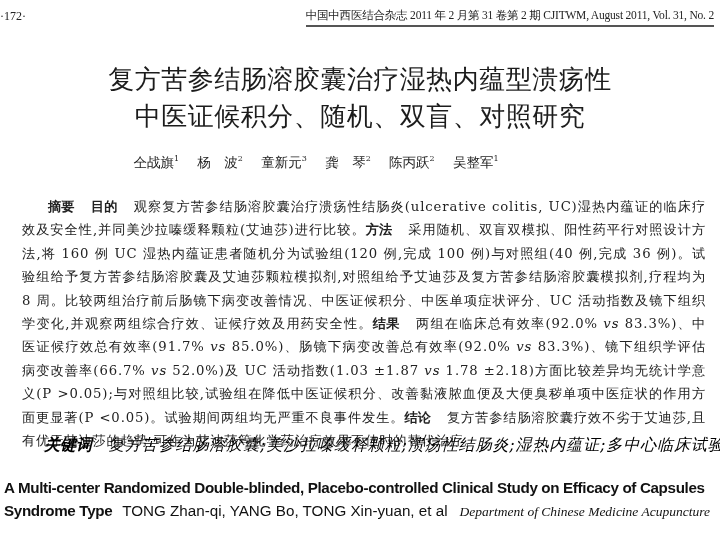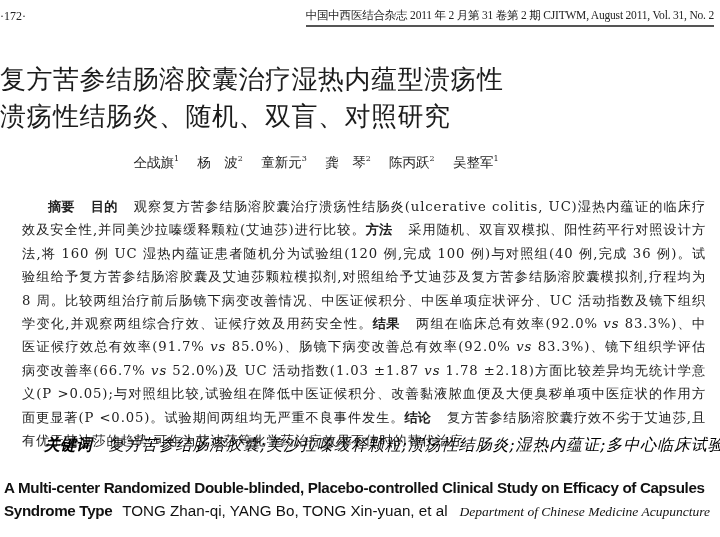--- a/index.html
+++ b/index.html
@@ -11,21 +11,21 @@
   .page-num {
     position: absolute; left: 0; top: 9px; font-size: 12px;
     font-family: "Liberation Serif", serif; color: #222;
   }
   .running-head {
     position: absolute; right: 6px; top: 8px; font-size: 11.5px; letter-spacing: -0.2px;
     font-family: "Liberation Serif", serif; color: #222; white-space: nowrap;
     padding-bottom: 2px; border-bottom: 2px solid #555;
   }
   .title {
-    position: absolute; left: 0; width: 720px; 
+    position: absolute; left: 0; width: 720px; text-align: center;
     font-family: "DejaVu Sans", sans-serif; font-weight: normal; color: #1c1c1c;
     font-size: 26px; letter-spacing: 0.5px; white-space: nowrap;
   }
   .title.l1 { top: 62px; }
   .title.l2 { top: 99px; }
   .authors {
     position: absolute; left: 0; width: 632px; top: 154px; text-align: center;
     font-size: 13.5px; white-space: nowrap; color: #222;
   }
   .authors .author { margin: 0 7px; }
@@ -57,21 +57,21 @@
 </style>
 </head>
 <body>
 
 <div class="header">
   <span class="page-num">·172·</span>
   <span class="running-head">中国中西医结合杂志 2011 年 2 月第 31 卷第 2 期 CJITWM, August 2011, Vol. 31, No. 2</span>
 </div>
 
 <div class="title l1">复方苦参结肠溶胶囊治疗湿热内蕴型溃疡性</div>
-<div class="title l2">溃疡性结肠炎、随机、双盲、对照研究</div>
+<div class="title l2">中医证候积分、随机、双盲、对照研究</div>
 
 <div class="authors">
   <span class="author"><span>仝战旗</span><sup>1</sup></span>
   <span class="author"><span>杨　波</span><sup>2</sup></span>
   <span class="author"><span>童新元</span><sup>3</sup></span>
   <span class="author"><span>龚　琴</span><sup>2</sup></span>
   <span class="author"><span>陈丙跃</span><sup>2</sup></span>
   <span class="author"><span>吴整军</span><sup>1</sup></span>
 </div>
 

